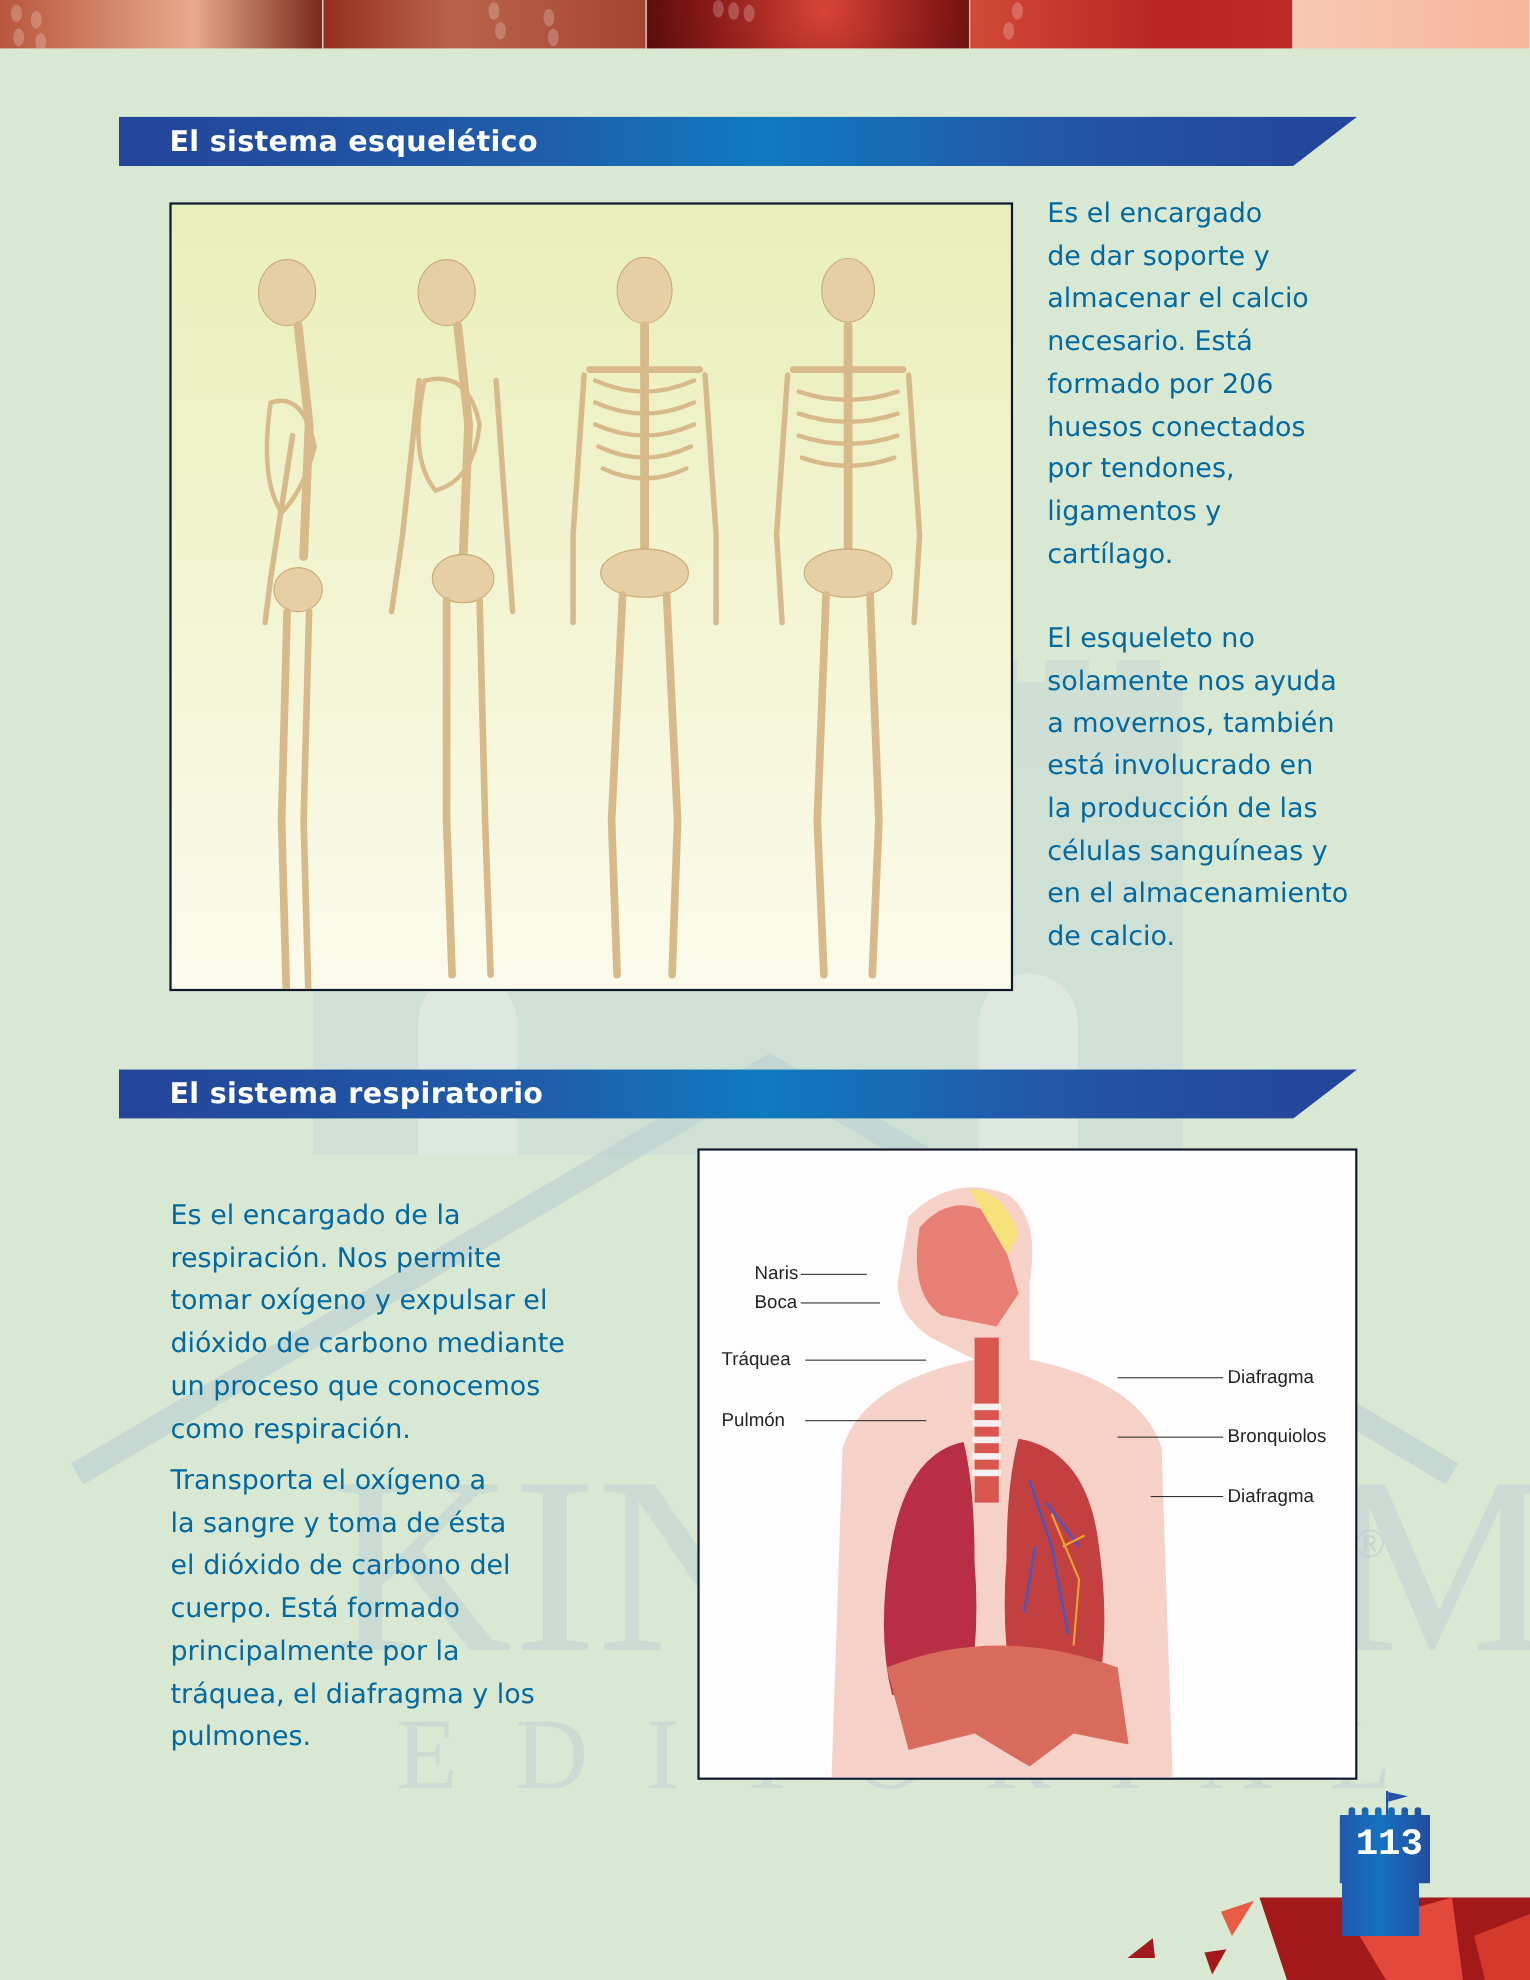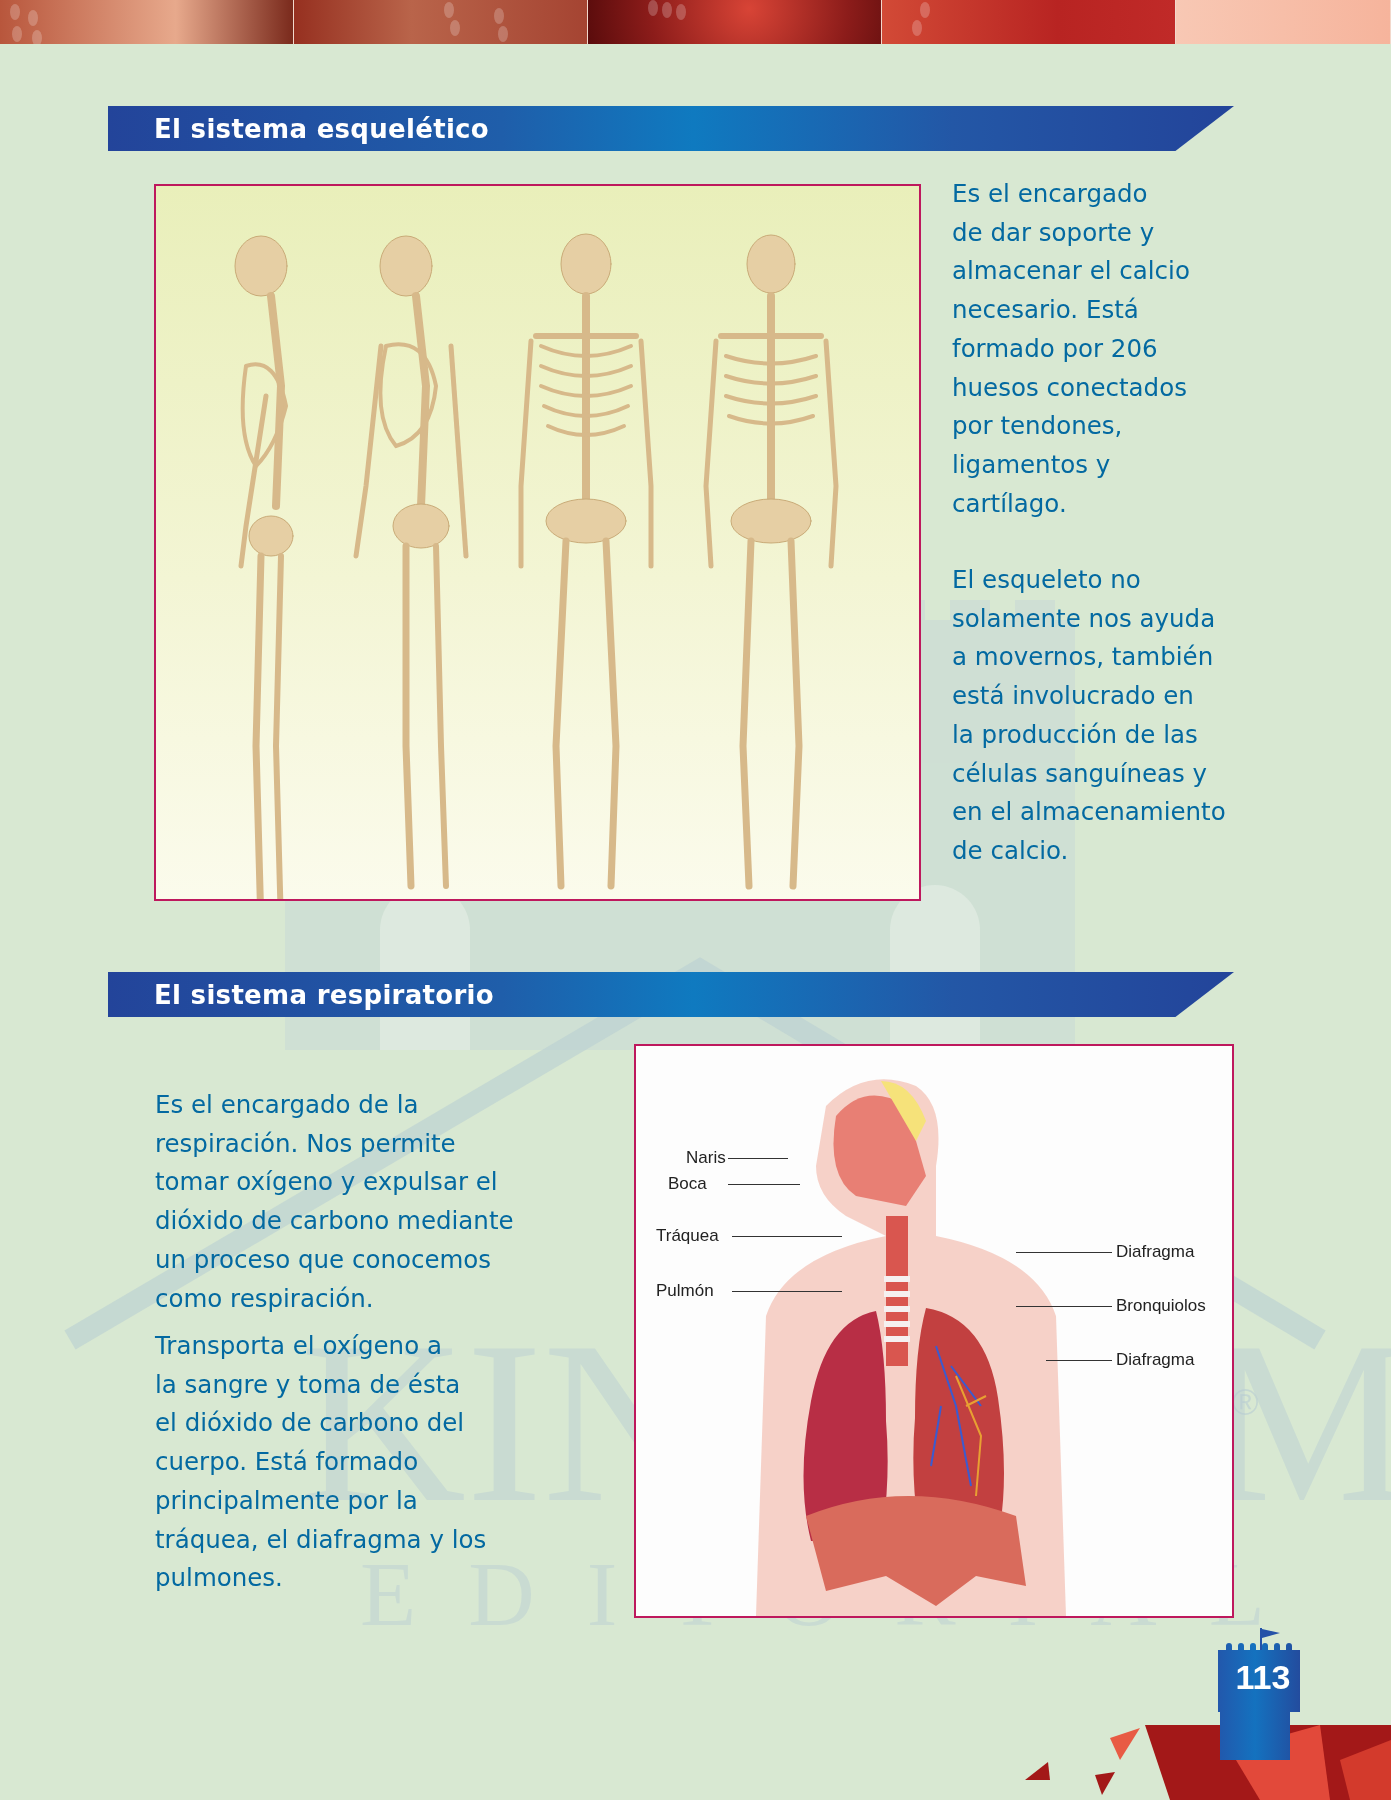--- a/index.html
+++ b/index.html
@@ -21,32 +21,32 @@
   
   .section-header { position:absolute; left:108px; width:1126px; height:45px;
     background:linear-gradient(90deg,#23449a 0%,#1f5eaa 35%,#0f7ac0 52%,#2357a6 75%,#23449a 100%);
     clip-path:polygon(0 0,100% 0,94.8% 100%,0 100%); }
   .section-header span { position:absolute; left:46px; top:8px; color:#fff; font-size:26px;
     font-weight:bold; font-family:"DejaVu Sans", sans-serif; letter-spacing:0.3px; }
 
   .body-text { position:absolute; font-size:24.5px; line-height:38.7px; color:#0369a1;
     font-family:"DejaVu Sans", sans-serif; white-space:pre-line; }
 
-  .figure { position:absolute; border:2px solid #be185d; box-sizing:border-box; overflow:hidden; }
+  .figure { position:absolute; border:2px solid #0f172a; box-sizing:border-box; overflow:hidden; }
   .skeleton-fig { left:154px; top:184px; width:767px; height:717px;
     background:linear-gradient(180deg,#e9efba 0%,#f3f5d4 55%,#fbfbec 100%); }
   .resp-fig { left:634px; top:1044px; width:600px; height:574px; background:#fdfdfd; }
 
   .label { position:absolute; font-family:"Liberation Sans", sans-serif; font-size:17px; color:#222; }
   .leader { position:absolute; background:#333; height:1px; }
 
   
   .page-badge { position:absolute; left:1218px; top:1628px; width:90px; height:132px; }
   .page-number { position:absolute; left:0; top:30px; width:90px; text-align:center;
-    color:#fff; font-size:34px; font-weight:bold; font-family:Liberation Sans, sans-serif; }
+    color:#fff; font-size:34px; font-weight:bold; font-family:Liberation Mono, monospace; }
 </style>
 </head>
 <body>
 
 <div class="top-banner">
   <div class="seg seg1">
     <div class="dot" style="left:10px;top:4px"></div>
       <div class="dot" style="left:12px;top:26px"></div>
     <div class="dot" style="left:28px;top:10px"></div>
       <div class="dot" style="left:32px;top:30px"></div>
@@ -208,21 +208,21 @@
     <path d="M240 265 q-50 10 -65 90 q-15 80 0 140 l70 0 q10 -60 5 -120 q0 -70 -10 -110" fill="#b82e45"></path>
     <path d="M290 262 q60 10 72 90 q12 80 0 140 l-78 0 q-10 -60 -5 -120 q0 -70 11 -110" fill="#c24040"></path>
     <path d="M300 300 l20 60 l15 80 M315 320 l30 40 M305 360 l-10 60" stroke="#3a5bd0" stroke-width="2" fill="none"></path>
     <path d="M320 330 l25 60 l-5 60 M330 360 l20 -10" stroke="#e8a032" stroke-width="2" fill="none"></path>
 
     <path d="M170 470 q100 -40 210 0 l10 70 l-50 -10 l-40 30 l-50 -30 l-60 15 z" fill="#d96b5c"></path>
   </svg>
 
   <div class="label" style="left:50px;top:102px">Naris</div>
   <div class="leader" style="left:92px;top:112px;width:60px"></div>
-  <div class="label" style="left:32px;top:128px">Boca</div>
+  <div class="label" style="left:50px;top:128px">Boca</div>
   <div class="leader" style="left:92px;top:138px;width:72px"></div>
   <div class="label" style="left:20px;top:180px">Tráquea</div>
   <div class="leader" style="left:96px;top:190px;width:110px"></div>
   <div class="label" style="left:20px;top:235px">Pulmón</div>
   <div class="leader" style="left:96px;top:245px;width:110px"></div>
   <div class="label" style="left:480px;top:196px">Diafragma</div>
   <div class="leader" style="left:380px;top:206px;width:96px"></div>
   <div class="label" style="left:480px;top:250px">Bronquiolos</div>
   <div class="leader" style="left:380px;top:260px;width:96px"></div>
   <div class="label" style="left:480px;top:304px">Diafragma</div>

